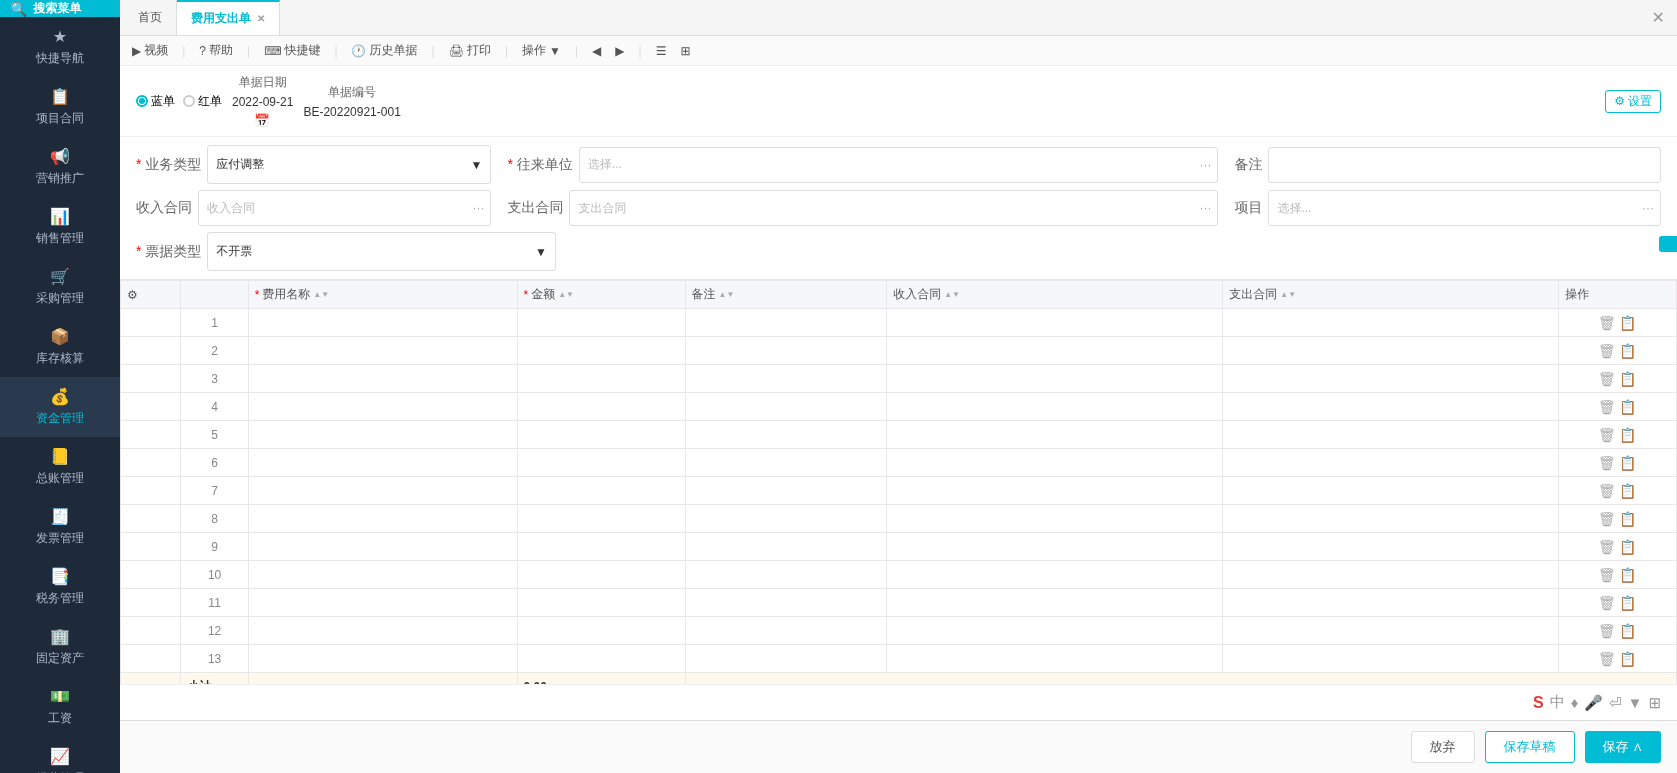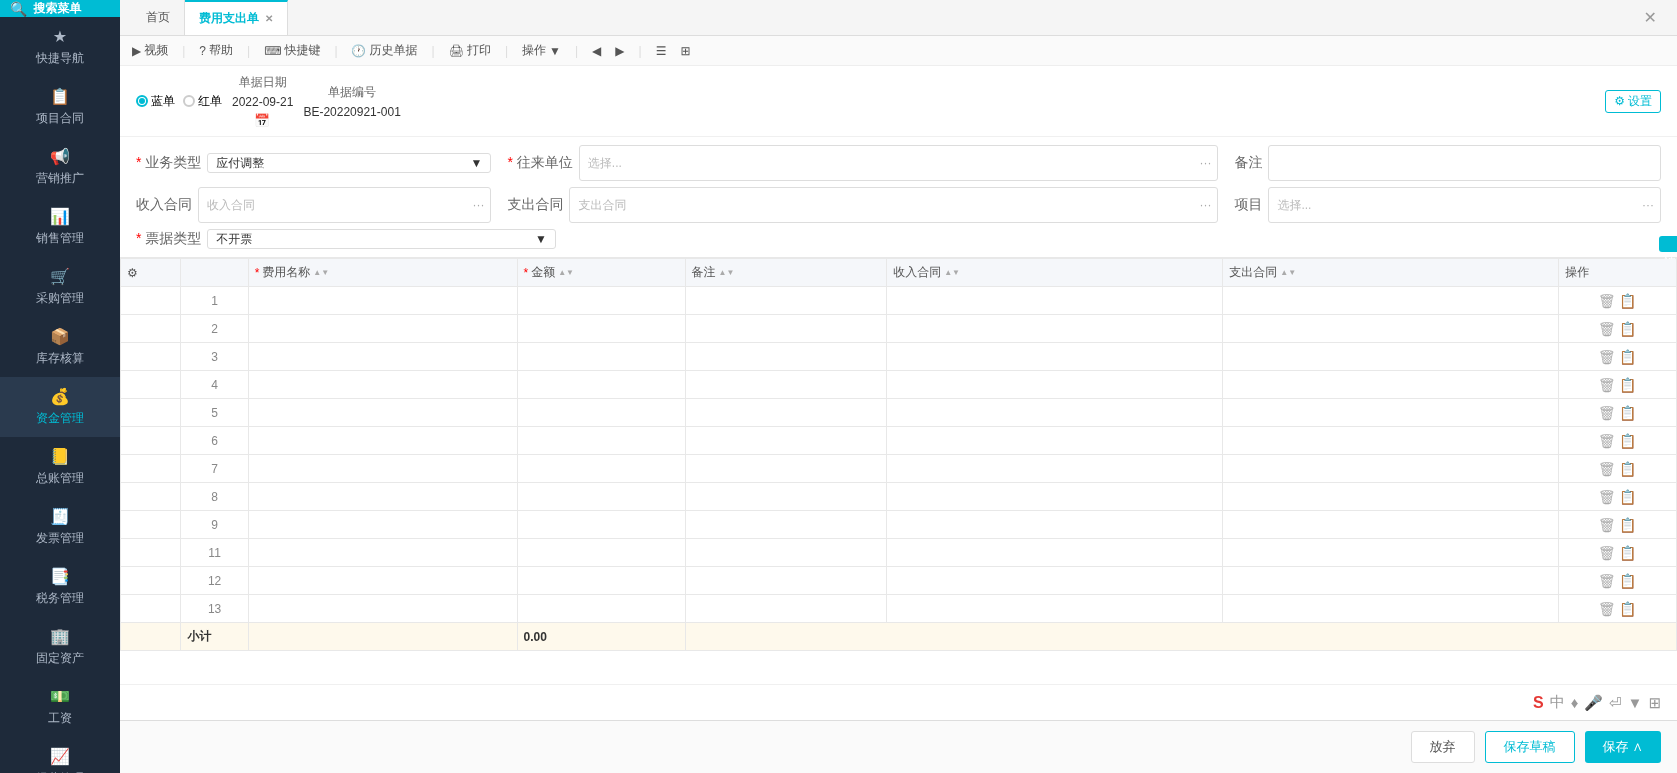--- a/index.html
+++ b/index.html
@@ -49,21 +49,21 @@
       overflow: hidden;
     }
 
     
     .tabs-bar {
       background: #f5f5f5;
       border-bottom: 1px solid #ddd;
       display: flex;
       align-items: center;
       height: 36px;
-      padding: 0 12px;
+      padding: 0 4px;
       flex-shrink: 0;
     }
     .tab {
       display: flex;
       align-items: center;
       padding: 0 14px;
       height: 100%;
       cursor: pointer;
       font-size: 12px;
       color: #555;
@@ -180,21 +180,21 @@
       color: #333;
       background: white;
       display: flex;
       align-items: center;
       position: relative;
     }
     .field-input .placeholder { color: #bbb; }
     .field-input .dots { position: absolute; right: 6px; color: #aaa; font-size: 12px; }
     .field-select {
       flex: 1;
-      height: 20px;
+      height: 39px;
       border: 1px solid #ddd;
       border-radius: 3px;
       padding: 0 8px;
       font-size: 12px;
       color: #333;
       background: white;
       display: flex;
       align-items: center;
       justify-content: space-between;
       cursor: pointer;
@@ -703,20 +703,35 @@
       <td></td>
       <td>
         <div class="action-icons">
           <span class="action-icon">🗑</span>
           <span class="action-icon">📋</span>
         </div>
       </td>
     </tr>
             <tr>
       <td></td>
+      <td class="row-num">10</td>
+      <td></td>
+      <td></td>
+      <td></td>
+      <td></td>
+      <td></td>
+      <td>
+        <div class="action-icons">
+          <span class="action-icon">🗑</span>
+          <span class="action-icon">📋</span>
+        </div>
+      </td>
+    </tr>
+            <tr>
+      <td></td>
       <td class="row-num">11</td>
       <td></td>
       <td></td>
       <td></td>
       <td></td>
       <td></td>
       <td>
         <div class="action-icons">
           <span class="action-icon">🗑</span>
           <span class="action-icon">📋</span>

